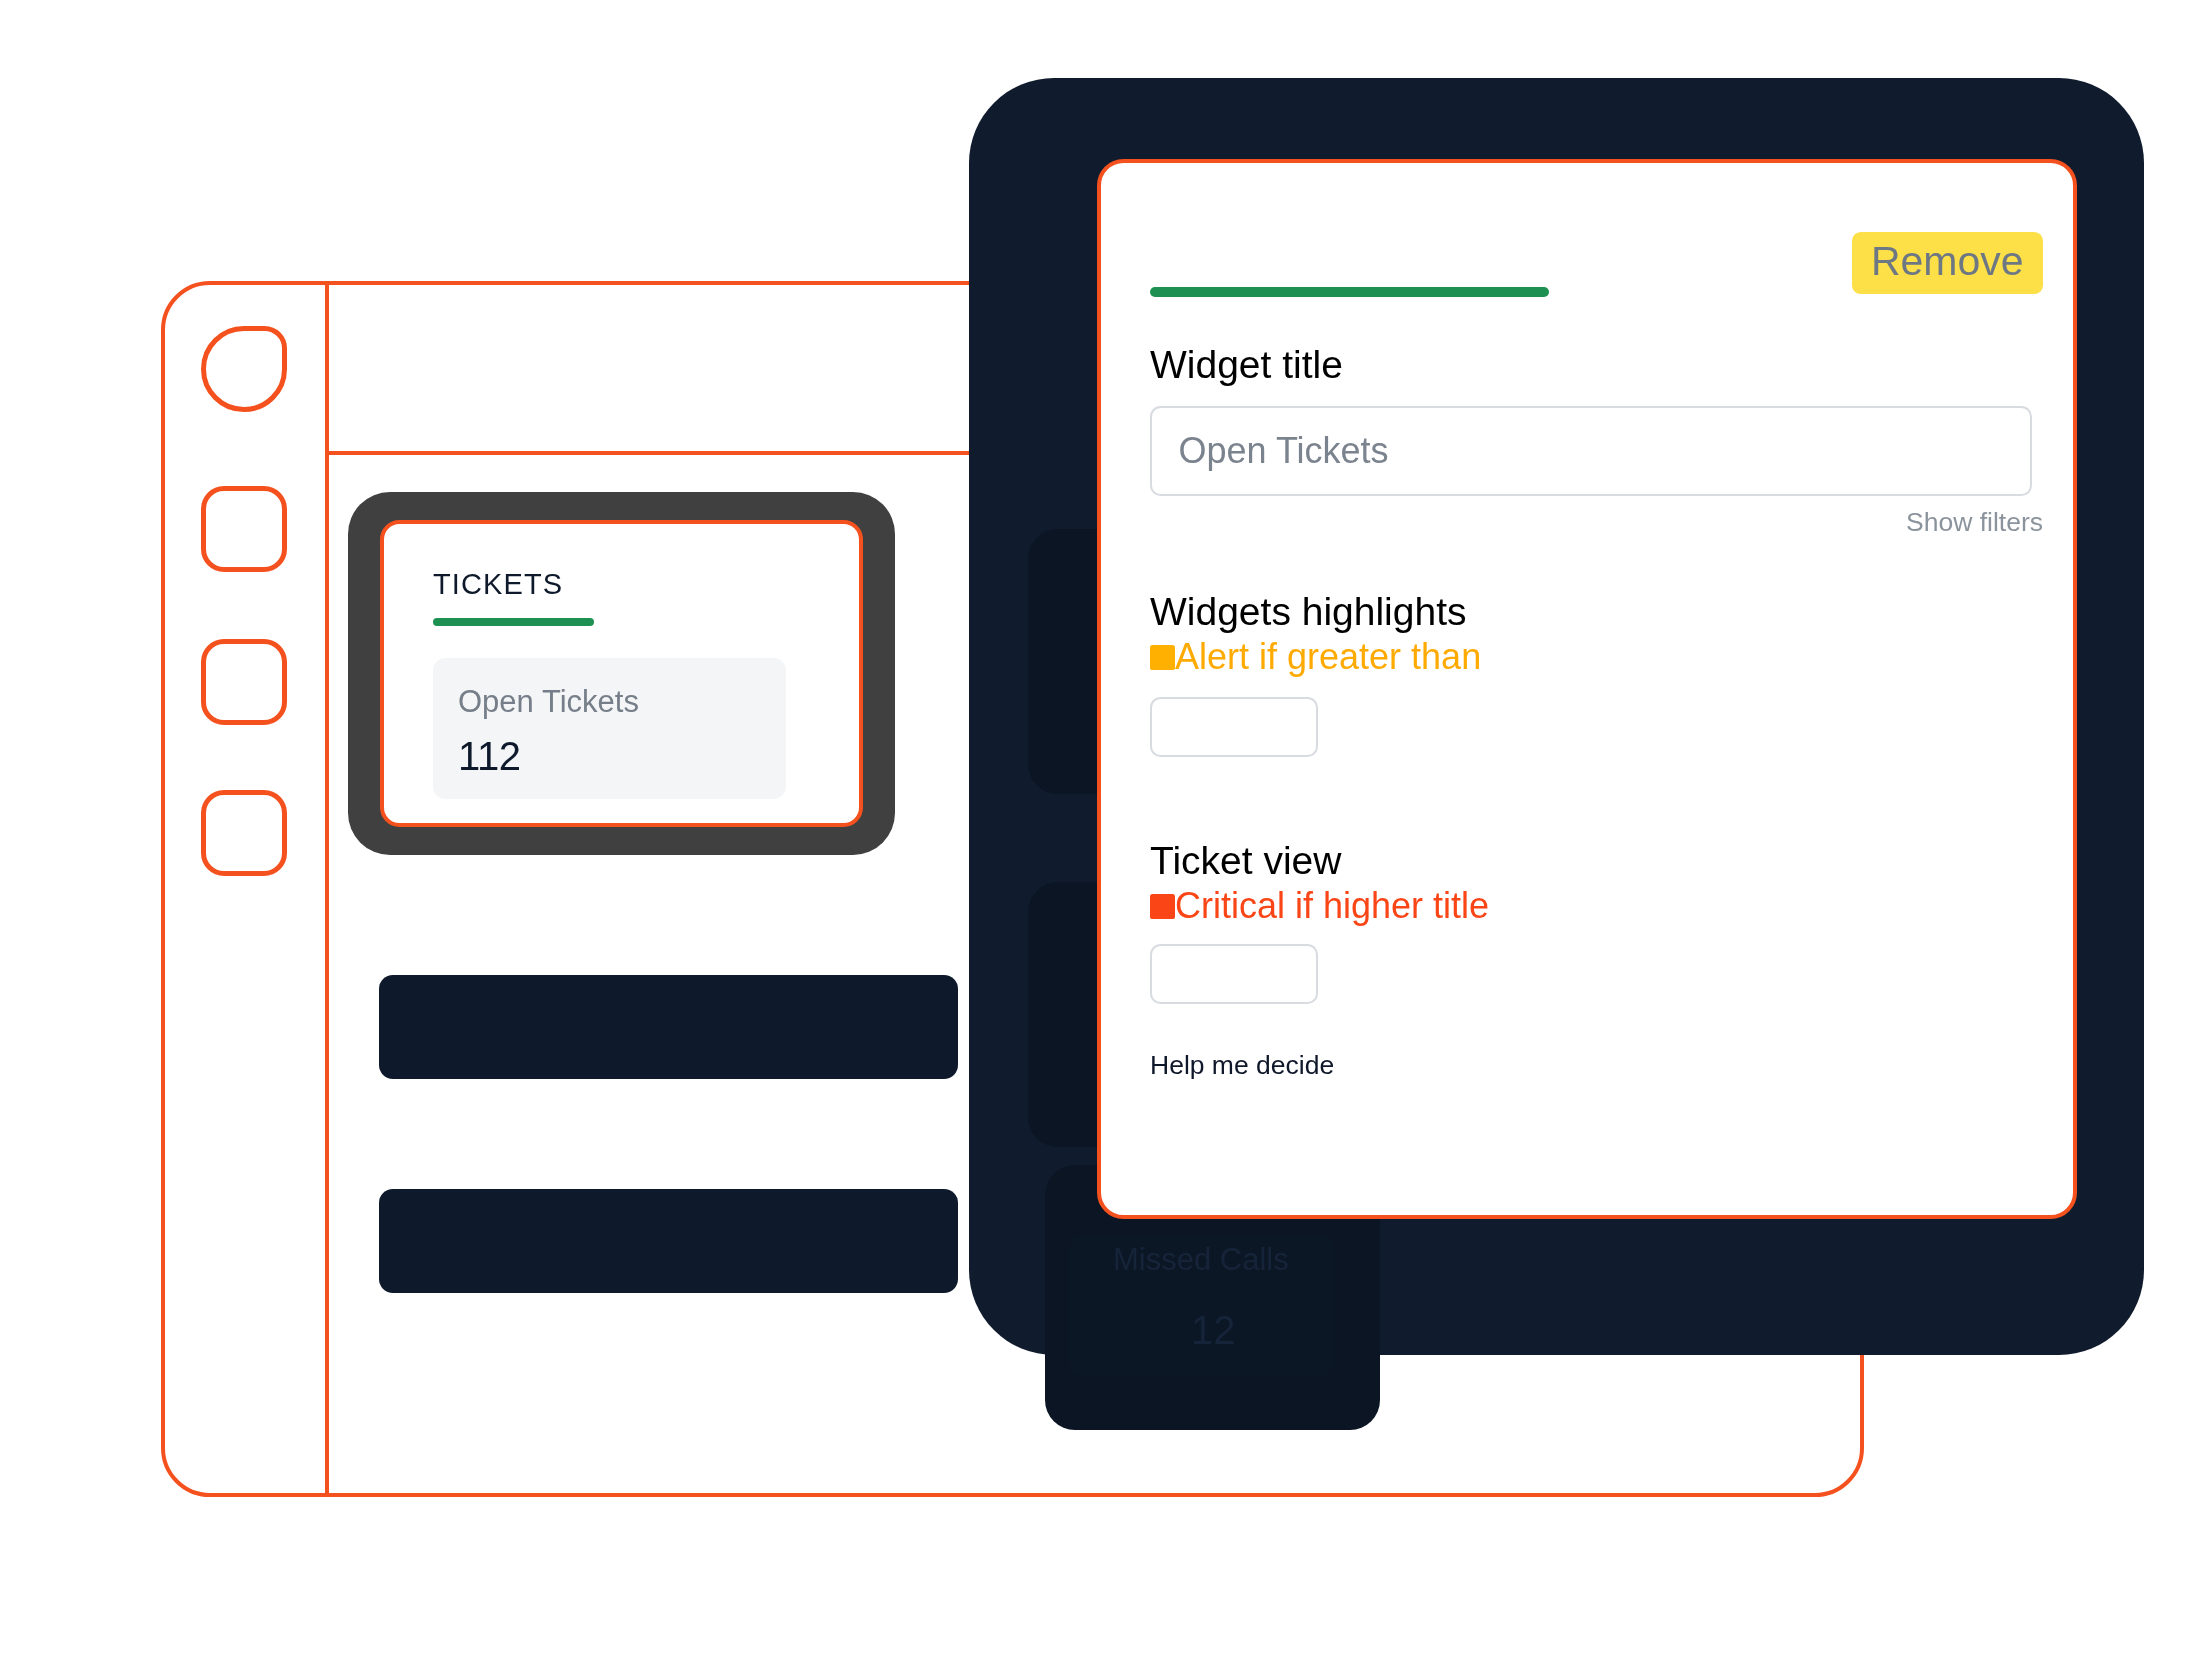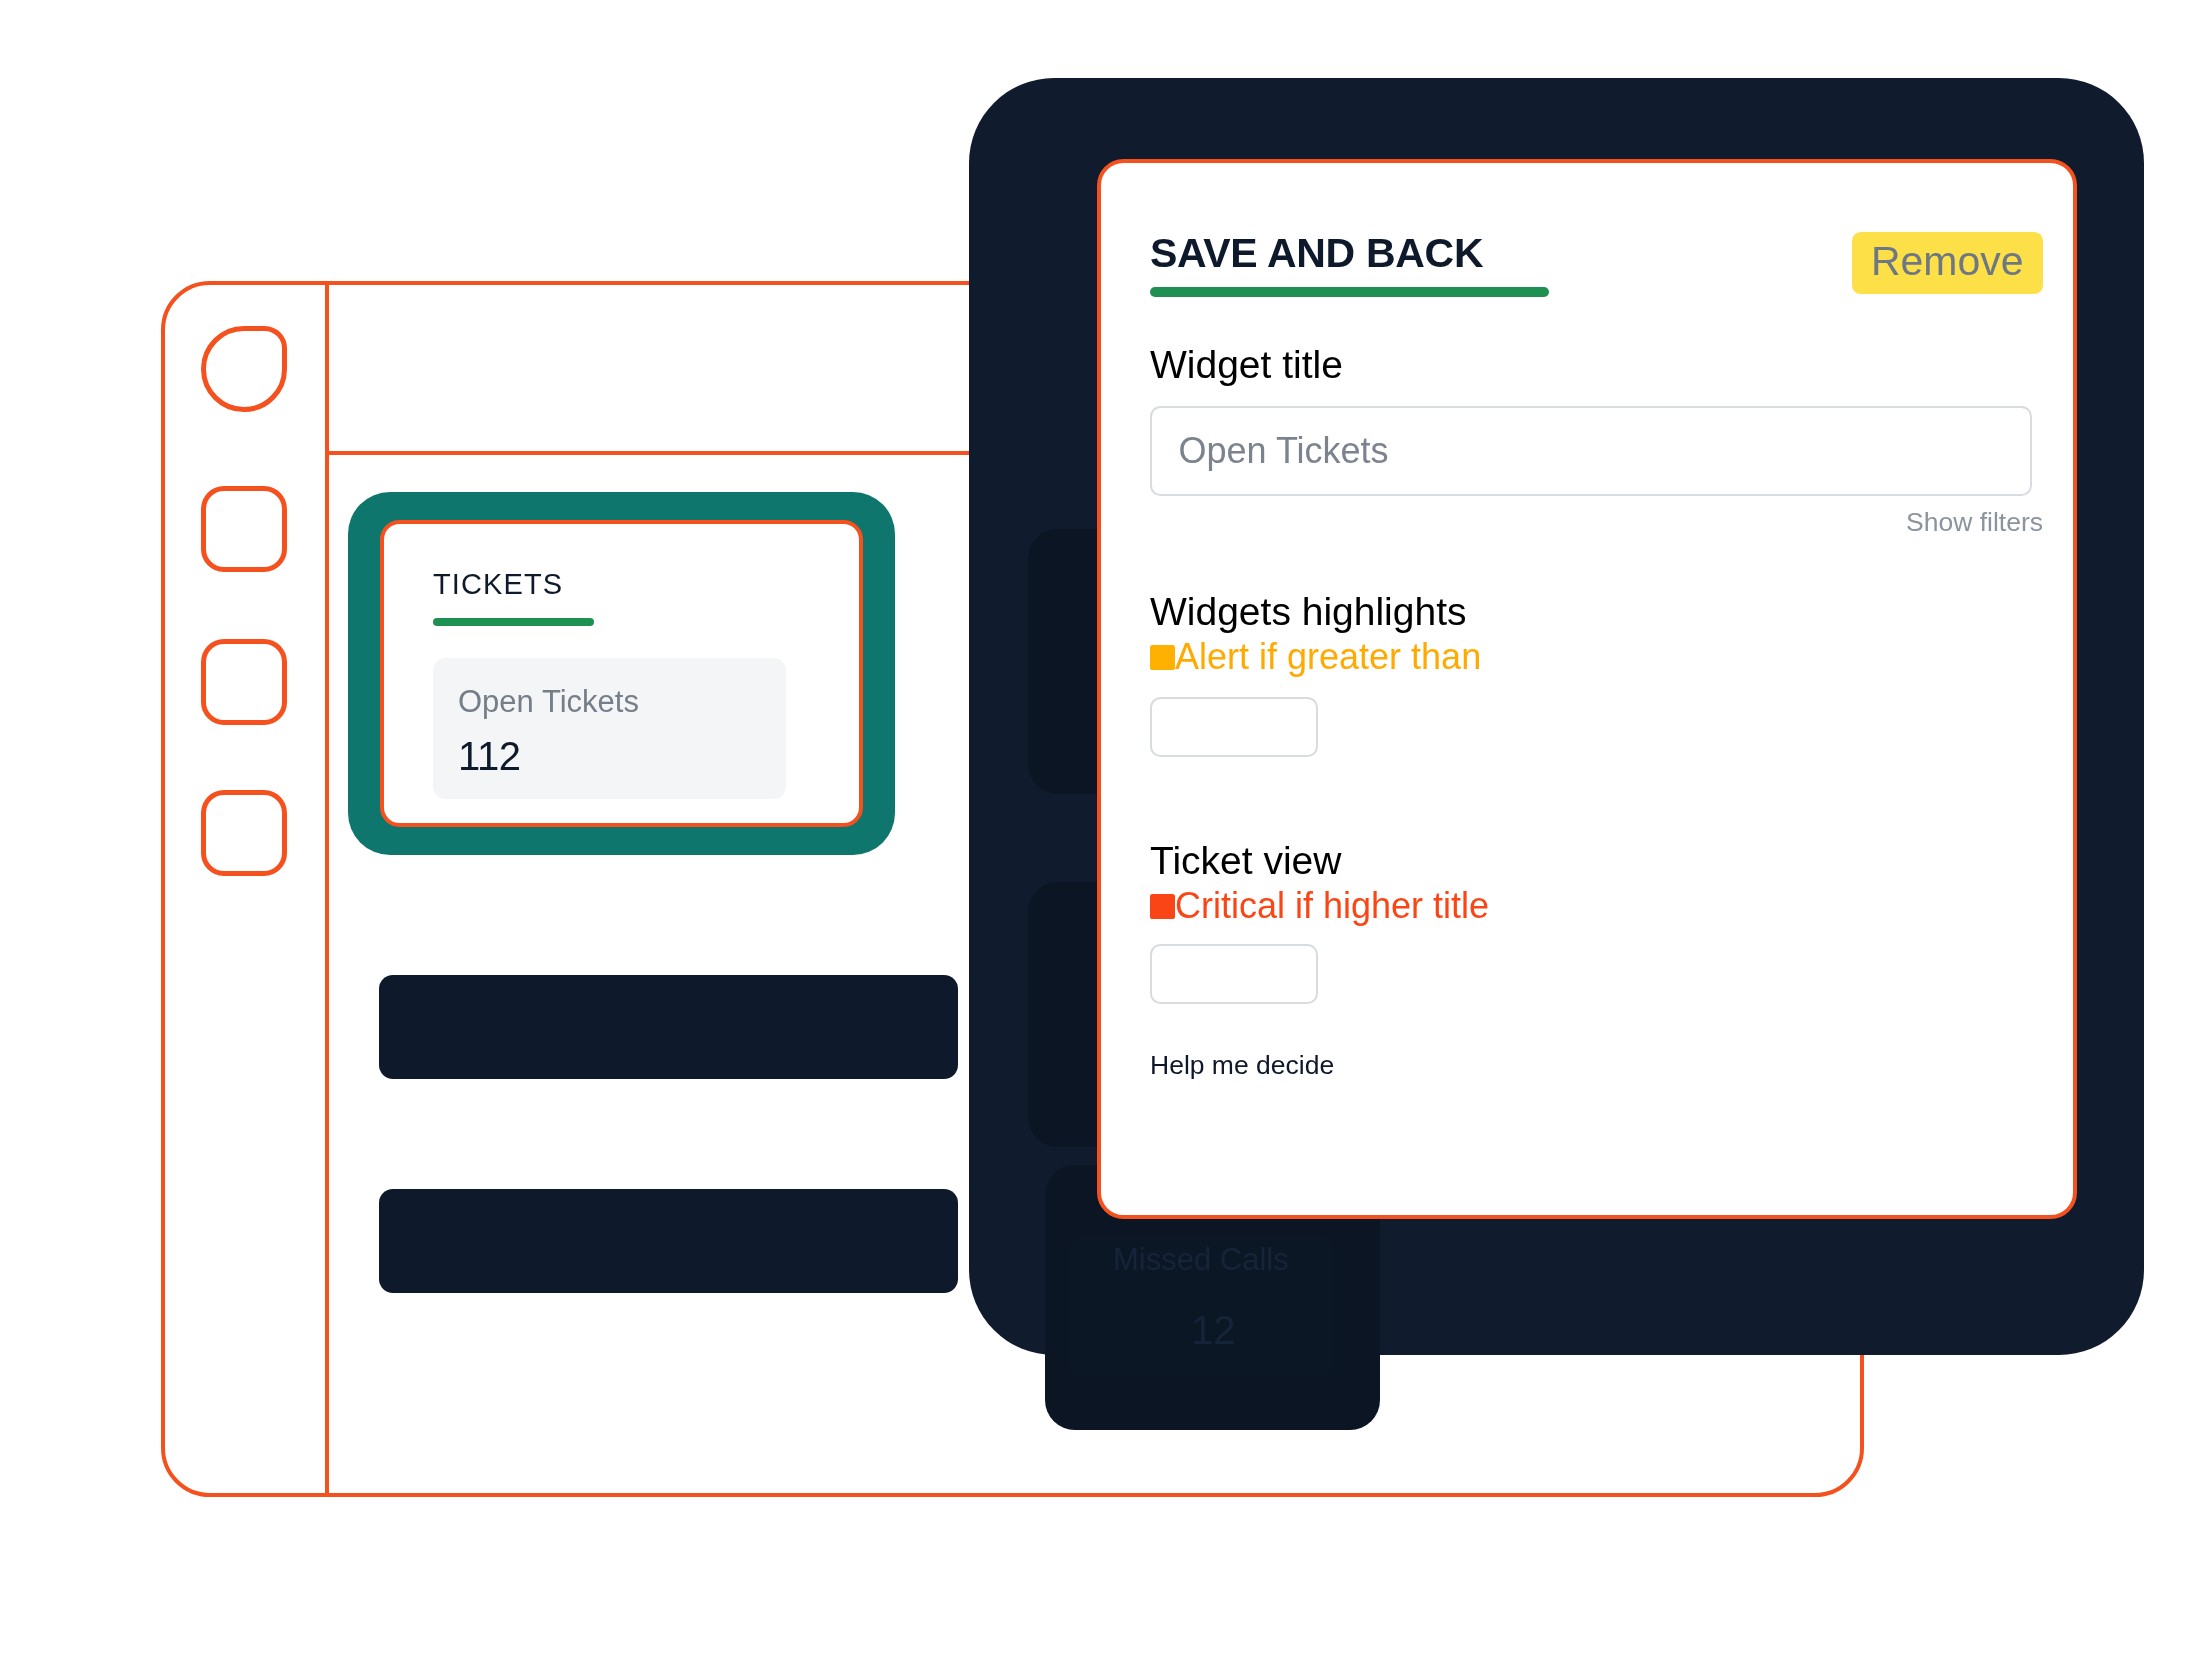--- a/index.html
+++ b/index.html
@@ -77,21 +77,21 @@
   .dark-block.row1 { left: 379px; top: 975px; width: 579px; height: 104px; }
   .dark-block.row2 { left: 379px; top: 1189px; width: 579px; height: 104px; }
 
   
   .tickets-shell {
     position: absolute;
     left: 348px;
     top: 492px;
     width: 547px;
     height: 363px;
-    background: #0f766e;
+    background: #404040;
     border-radius: 42px;
   }
   .tickets-card {
     position: absolute;
     left: 32px;
     top: 28px;
     width: 483px;
     height: 307px;
     background: #ffffff;
     border: 4.4px solid #F4511E;
@@ -345,21 +345,20 @@
   <div class="panel-shell"></div>
   <div class="ghost g1"></div>
   <div class="ghost g2"></div>
   <div class="ghost g3"></div>
   <div class="ghost-card"></div>
   <div class="ghost-label">Missed Calls</div>
   <div class="ghost-value">12</div>
 
   <div class="dialog">
 
-    <div class="dlg-title">SAVE AND BACK</div>
     <div class="dlg-title-rule"></div>
 
     <button class="remove-btn">Remove</button>
 
     <div class="field-label widget-title">Widget title</div>
 
     <input class="text-input" type="text" placeholder="Open Tickets" value="Open Tickets" style="">
 
     <div class="link-right">Show filters</div>
 

